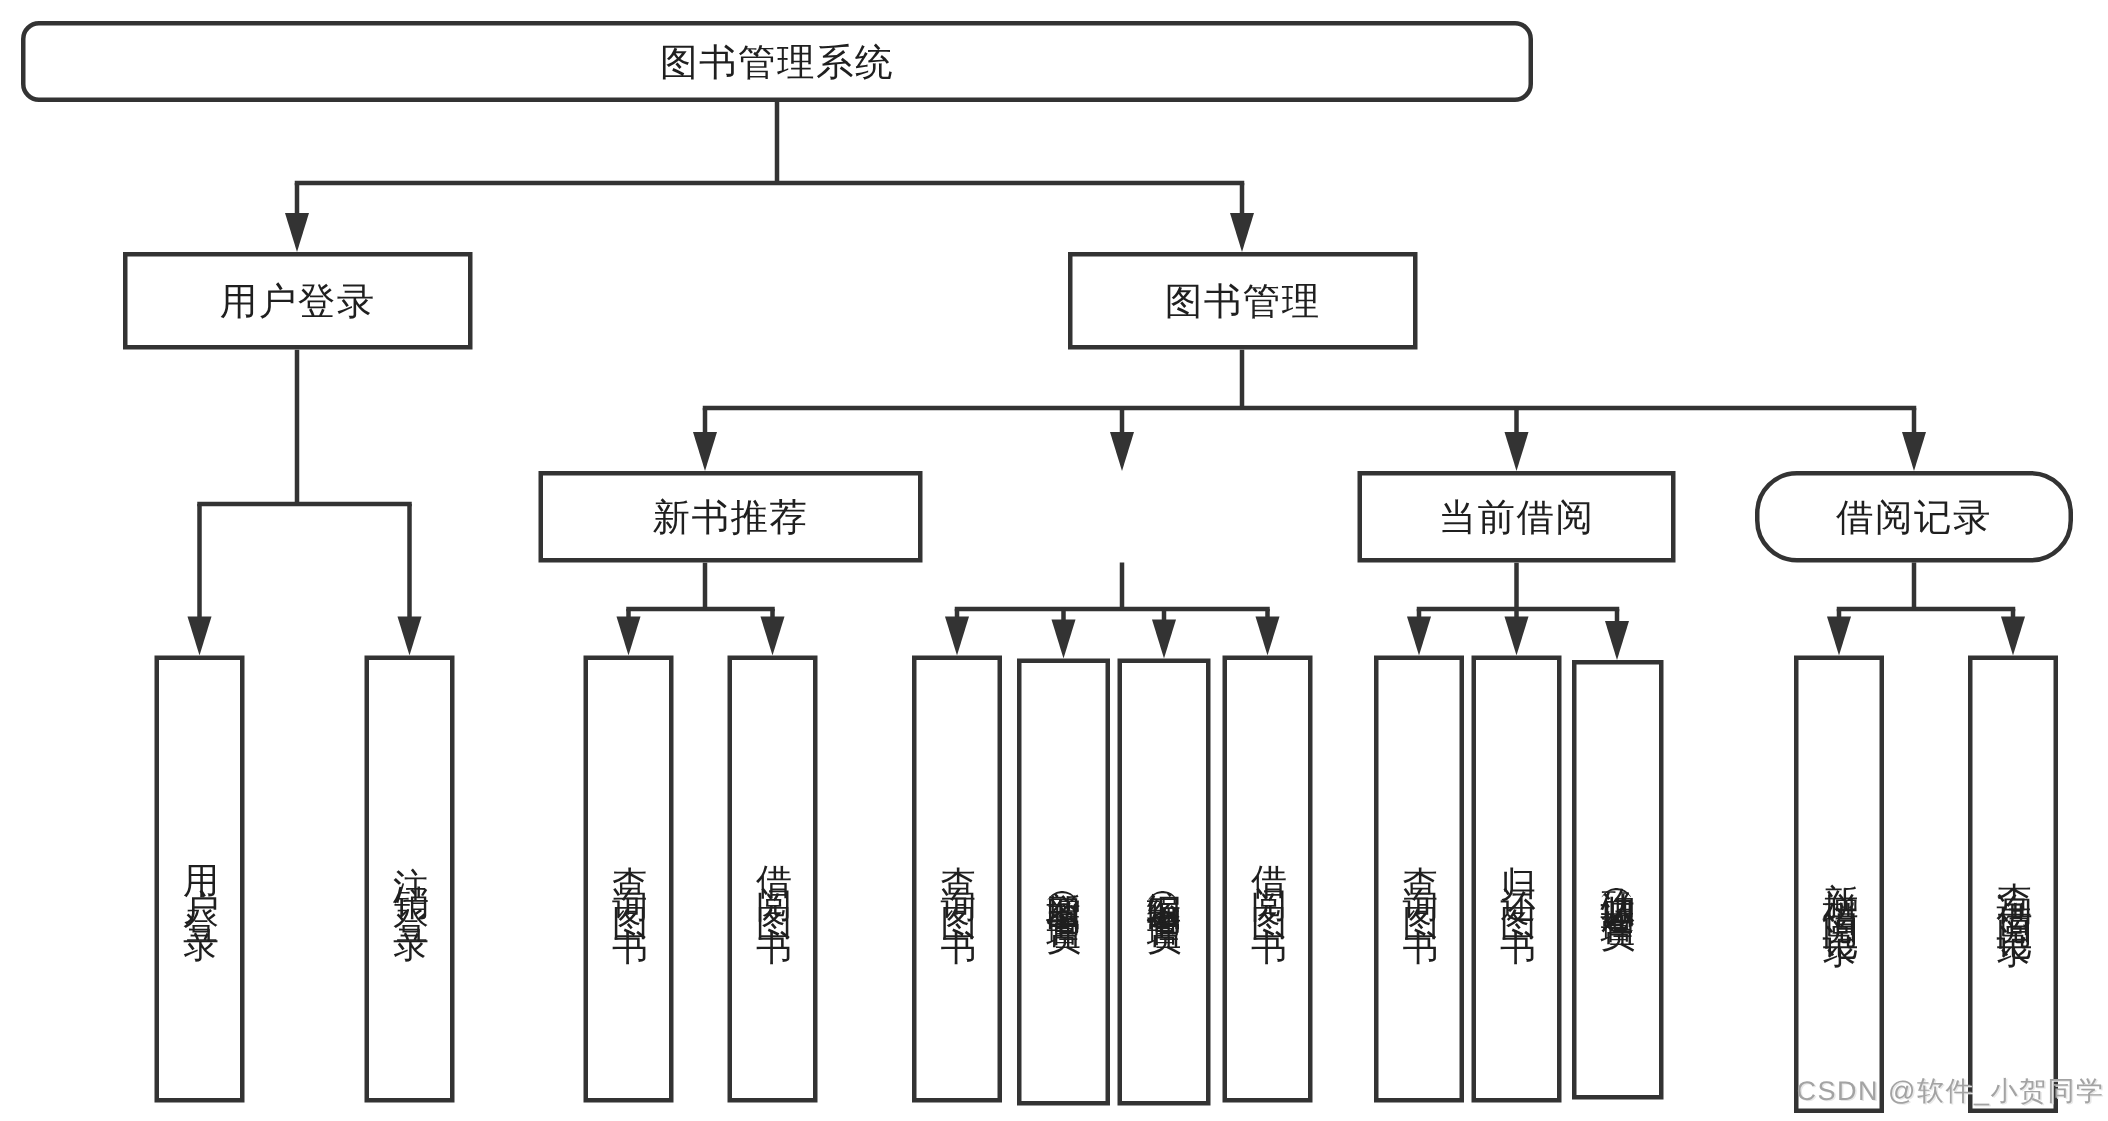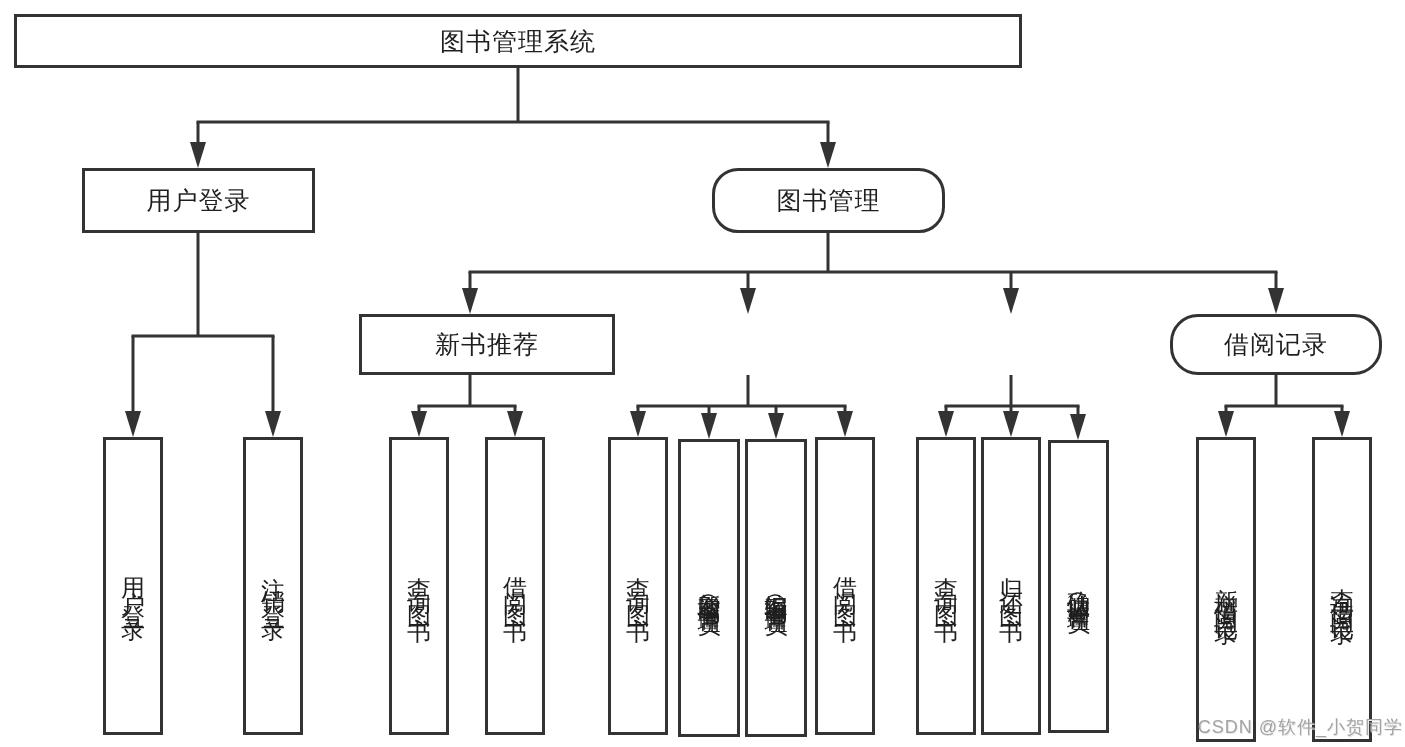--- a/index.html
+++ b/index.html
@@ -83,33 +83,36 @@
       <line x1="1078" y1="406" x2="1078" y2="418"></line>
       <polygon points="1070,414 1086,414 1078,440"></polygon>
       <line x1="1276" y1="375" x2="1276" y2="406"></line>
       <line x1="1224.5" y1="406" x2="1343.5" y2="406"></line>
       <line x1="1226" y1="406" x2="1226" y2="415"></line>
       <polygon points="1218,411 1234,411 1226,437"></polygon>
       <line x1="1342" y1="406" x2="1342" y2="415"></line>
       <polygon points="1334,411 1350,411 1342,437"></polygon>
     </svg>
 
-  <div class="hbox" style="left:14px;top:14px;width:1008px;height:54px;">
+  <div class="hbox" style="left:14px;top:14px;width:1008px;height:54px;border-radius:12px;">
     <span>图书管理系统</span>
   </div>
 
   <div class="hbox" style="left:82px;top:168px;width:233px;height:65px;">
     <span>用户登录</span>
   </div>
-  <div class="hbox" style="left:712px;top:168px;width:233px;height:65px;border-radius:26px;">
+  <div class="hbox" style="left:712px;top:168px;width:233px;height:65px;">
     <span>图书管理</span>
   </div>
 
   <div class="hbox" style="left:359px;top:314px;width:256px;height:61px;">
     <span>新书推荐</span>
+  </div>
+  <div class="hbox" style="left:905px;top:314px;width:212px;height:61px;">
+    <span>当前借阅</span>
   </div>
   <div class="hbox" style="left:1170px;top:314px;width:212px;height:61px;border-radius:28px;">
     <span>借阅记录</span>
   </div>
 
   <div class="vbox ls4" style="left:103px;top:437px;width:60px;height:298px;">
     <span>用户登录</span>
   </div>
   <div class="vbox ls4" style="left:243px;top:437px;width:60px;height:298px;">
     <span>注销登录</span>

